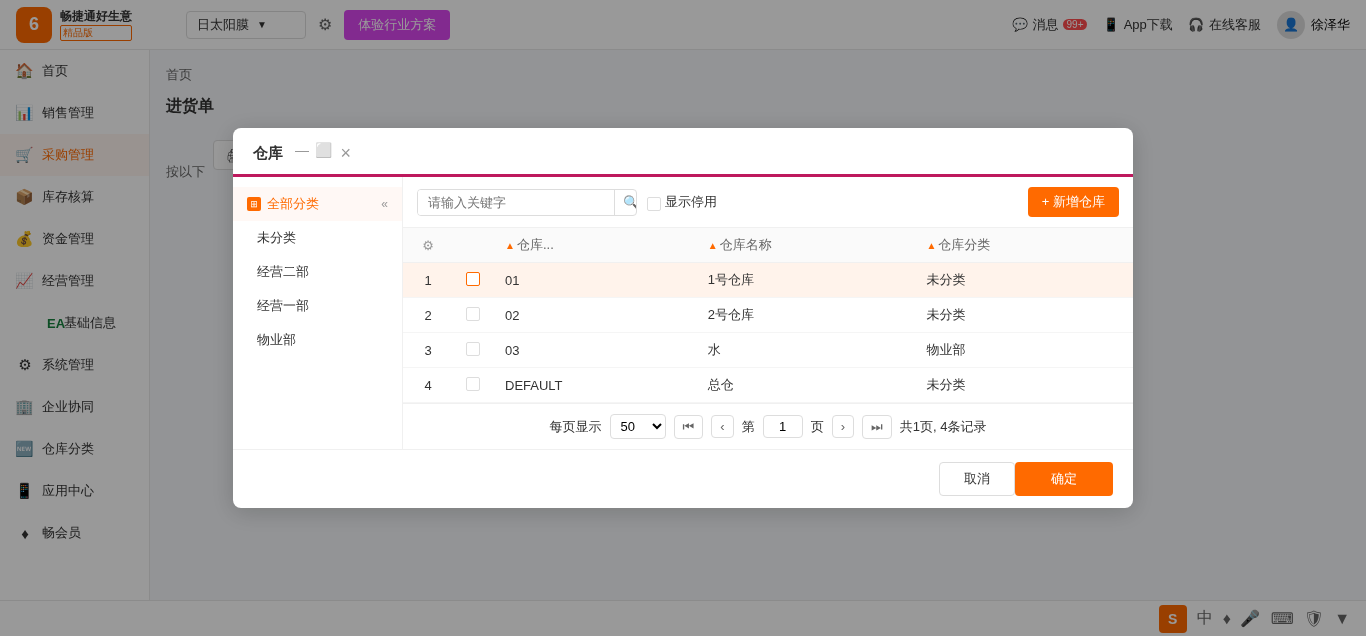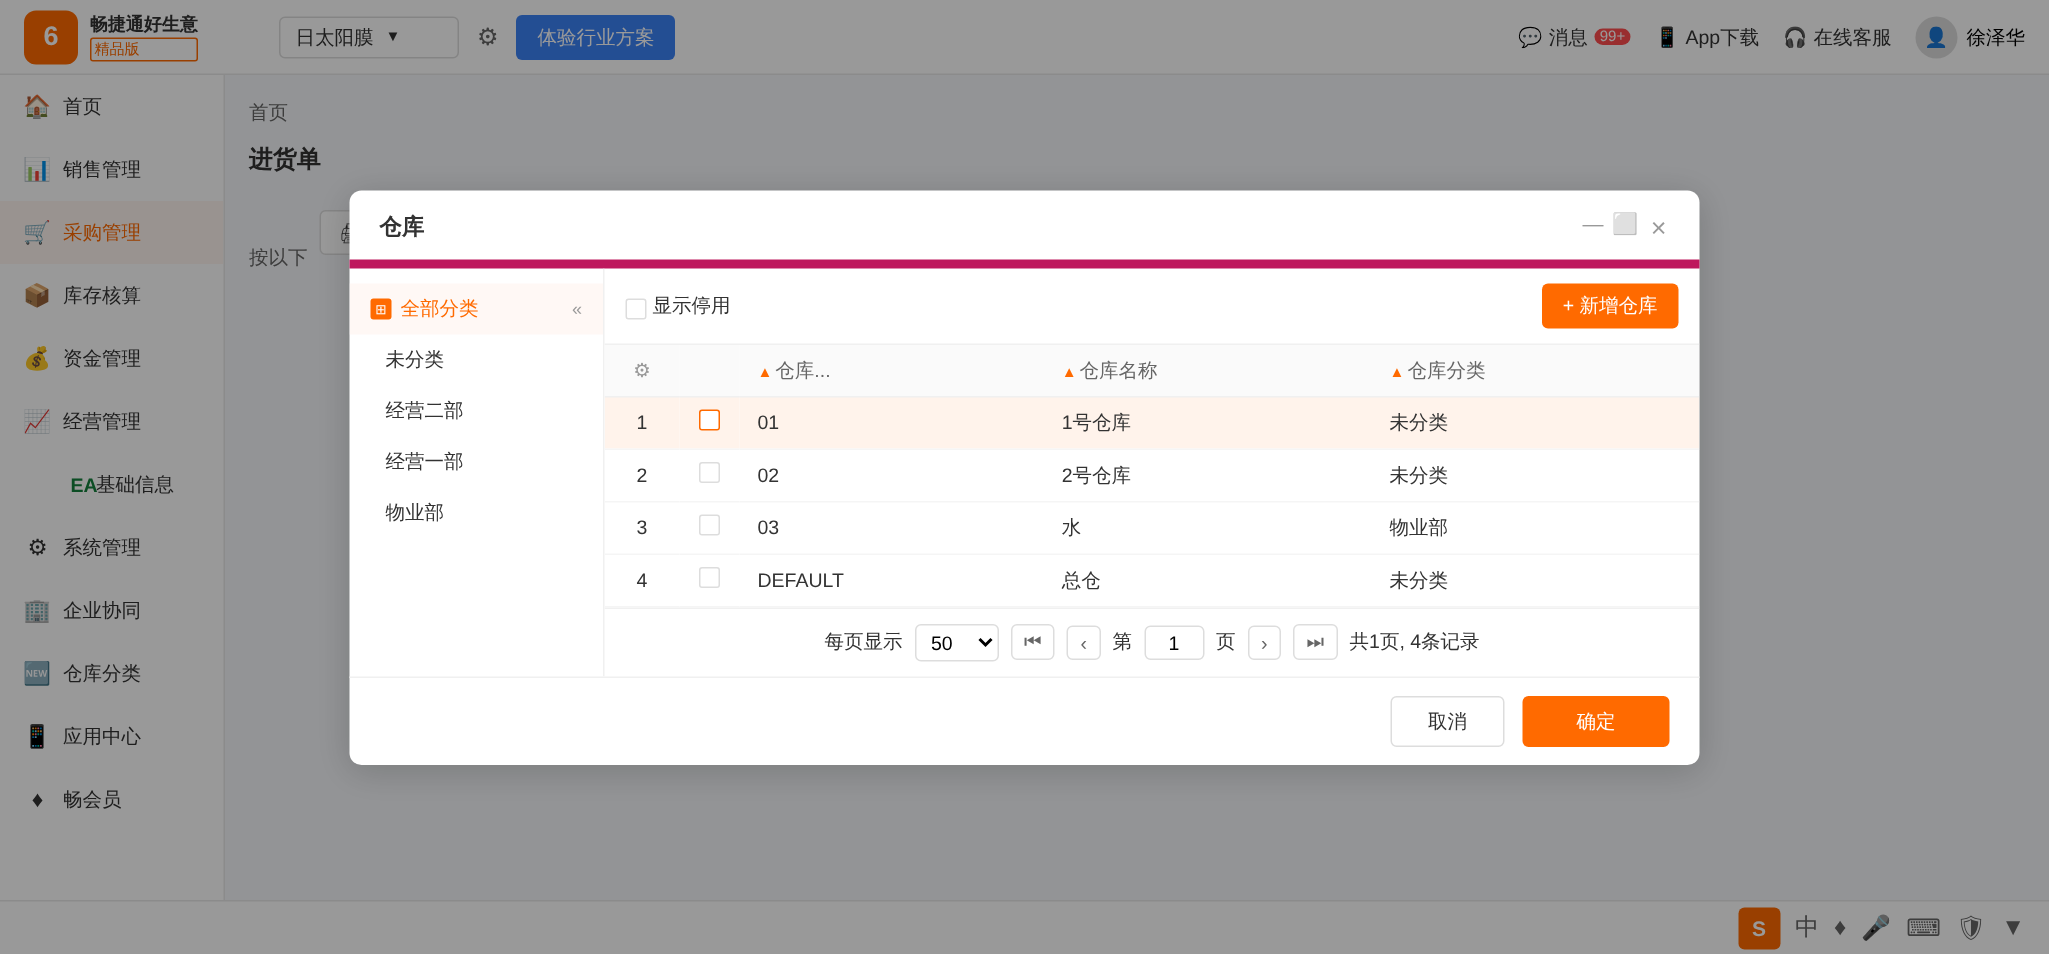--- a/index.html
+++ b/index.html
@@ -49,21 +49,21 @@
       padding: 4px 10px;
       cursor: pointer;
       margin-left: 20px;
       min-width: 120px;
     }
     .store-selector span { margin-right: 8px; color: #333; }
     .dropdown-arrow { color: #999; font-size: 10px; }
     .settings-icon { margin-left: 12px; color: #666; font-size: 16px; cursor: pointer; }
     .trial-btn {
       margin-left: 12px;
-      background: #3b82f6;
+      background: #d946ef;
       color: #fff;
       border: none;
       border-radius: 4px;
       padding: 6px 14px;
       cursor: pointer;
       font-size: 13px;
     }
     .header-right {
       margin-left: auto;
       display: flex;
@@ -210,23 +210,22 @@
       width: 900px;
       max-width: 95vw;
       max-height: 90vh;
       display: flex;
       flex-direction: column;
       box-shadow: 0 4px 24px rgba(0,0,0,0.18);
     }
     .modal-header {
       display: flex;
       align-items: center;
-      justify-content: space-between;
       padding: 14px 20px 10px;
-      border-bottom: 6px solid #be185d;
+      border-bottom: 3px solid #be185d;
     }
     .modal-title {
       font-size: 15px;
       font-weight: 600;
       color: #333;
     }
     .modal-close {
       cursor: pointer;
       color: #999;
       font-size: 18px;
@@ -418,21 +417,20 @@
       border-radius: 4px;
       padding: 3px 6px;
       font-size: 13px;
       text-align: center;
     }
 
     
     .modal-footer {
       display: flex;
       justify-content: flex-end;
-      gap: 12px;
       padding: 12px 20px;
       border-top: 1px solid #f0f0f0;
     }
     .btn-cancel {
       border: 1px solid #ddd;
       background: #fff;
       border-radius: 4px;
       padding: 7px 24px;
       cursor: pointer;
       font-size: 13px;
@@ -630,20 +628,24 @@
         </div>
         <div class="category-item">未分类</div>
         <div class="category-item">经营二部</div>
         <div class="category-item">经营一部</div>
         <div class="category-item">物业部</div>
       </div>
 
       <div class="table-panel">
 
         <div class="table-toolbar">
+          <div class="search-input-wrap">
+            <input class="search-input" type="text" placeholder="请输入关键字" style="">
+            <button class="search-btn">🔍</button>
+          </div>
           <label class="show-disabled">
             <span class="checkbox-square"></span>
             <span>显示停用</span>
           </label>
           <button class="add-warehouse-btn">+ 新增仓库</button>
         </div>
 
         <div class="data-table">
           <table>
             <thead>

